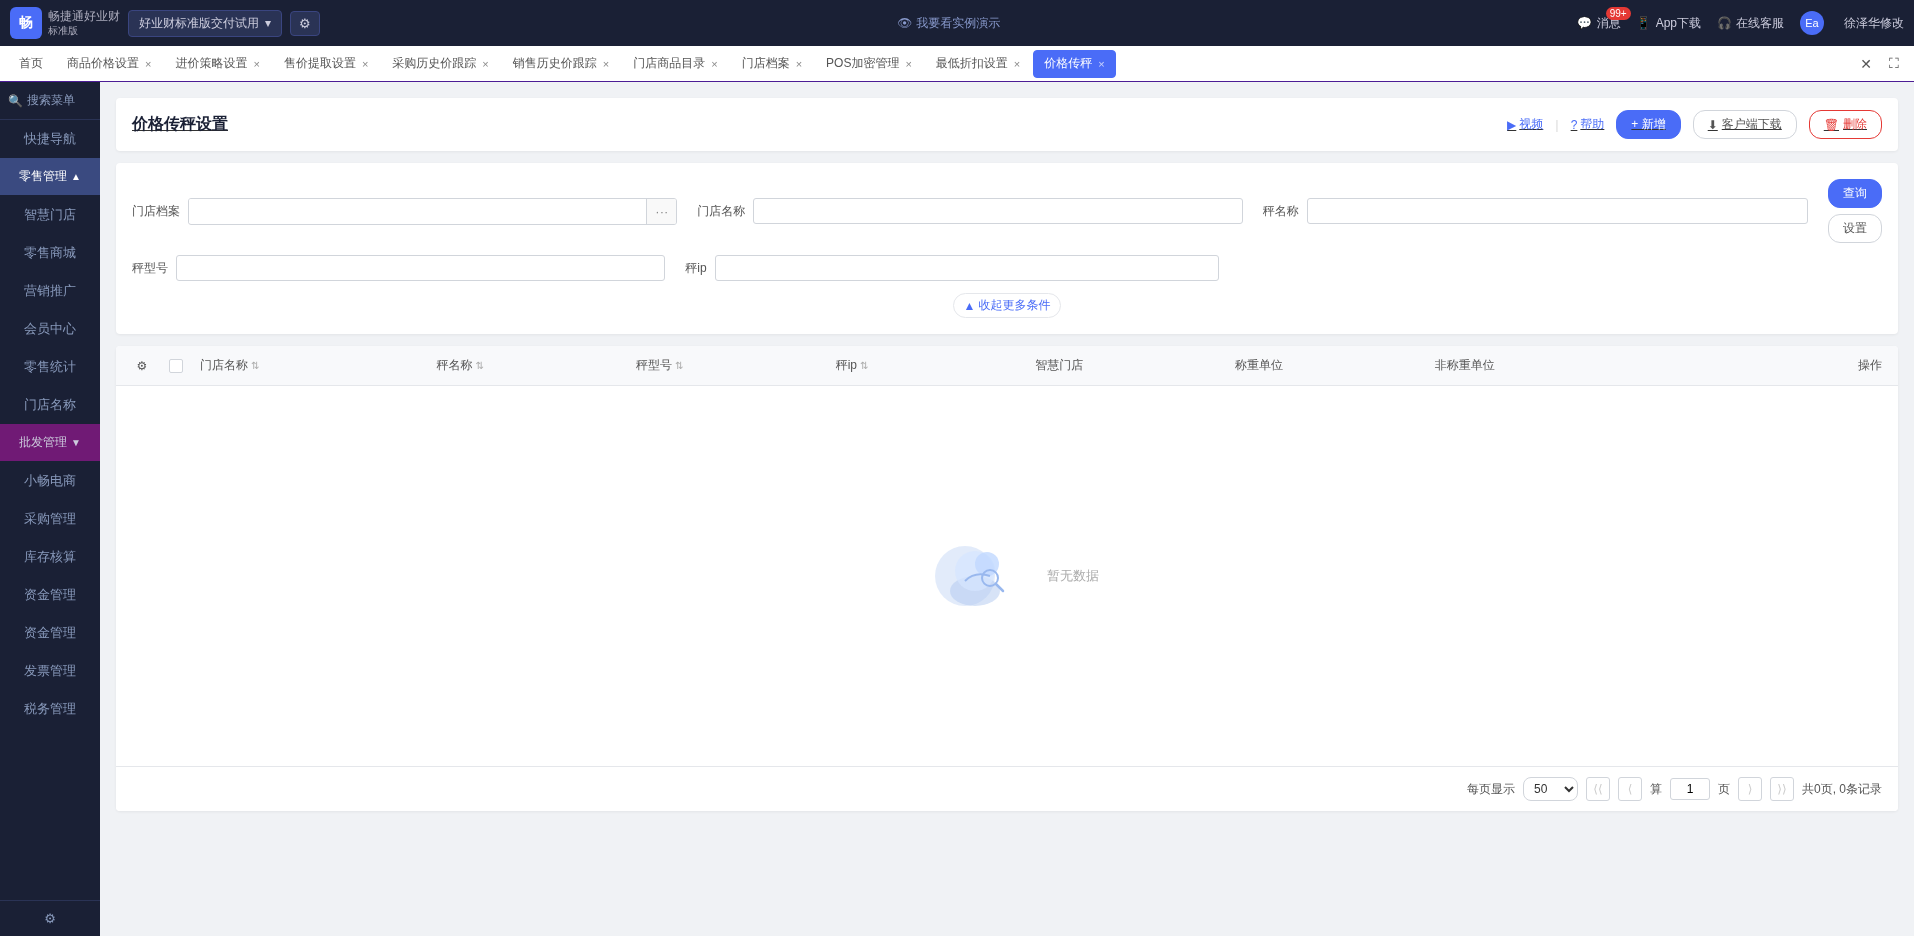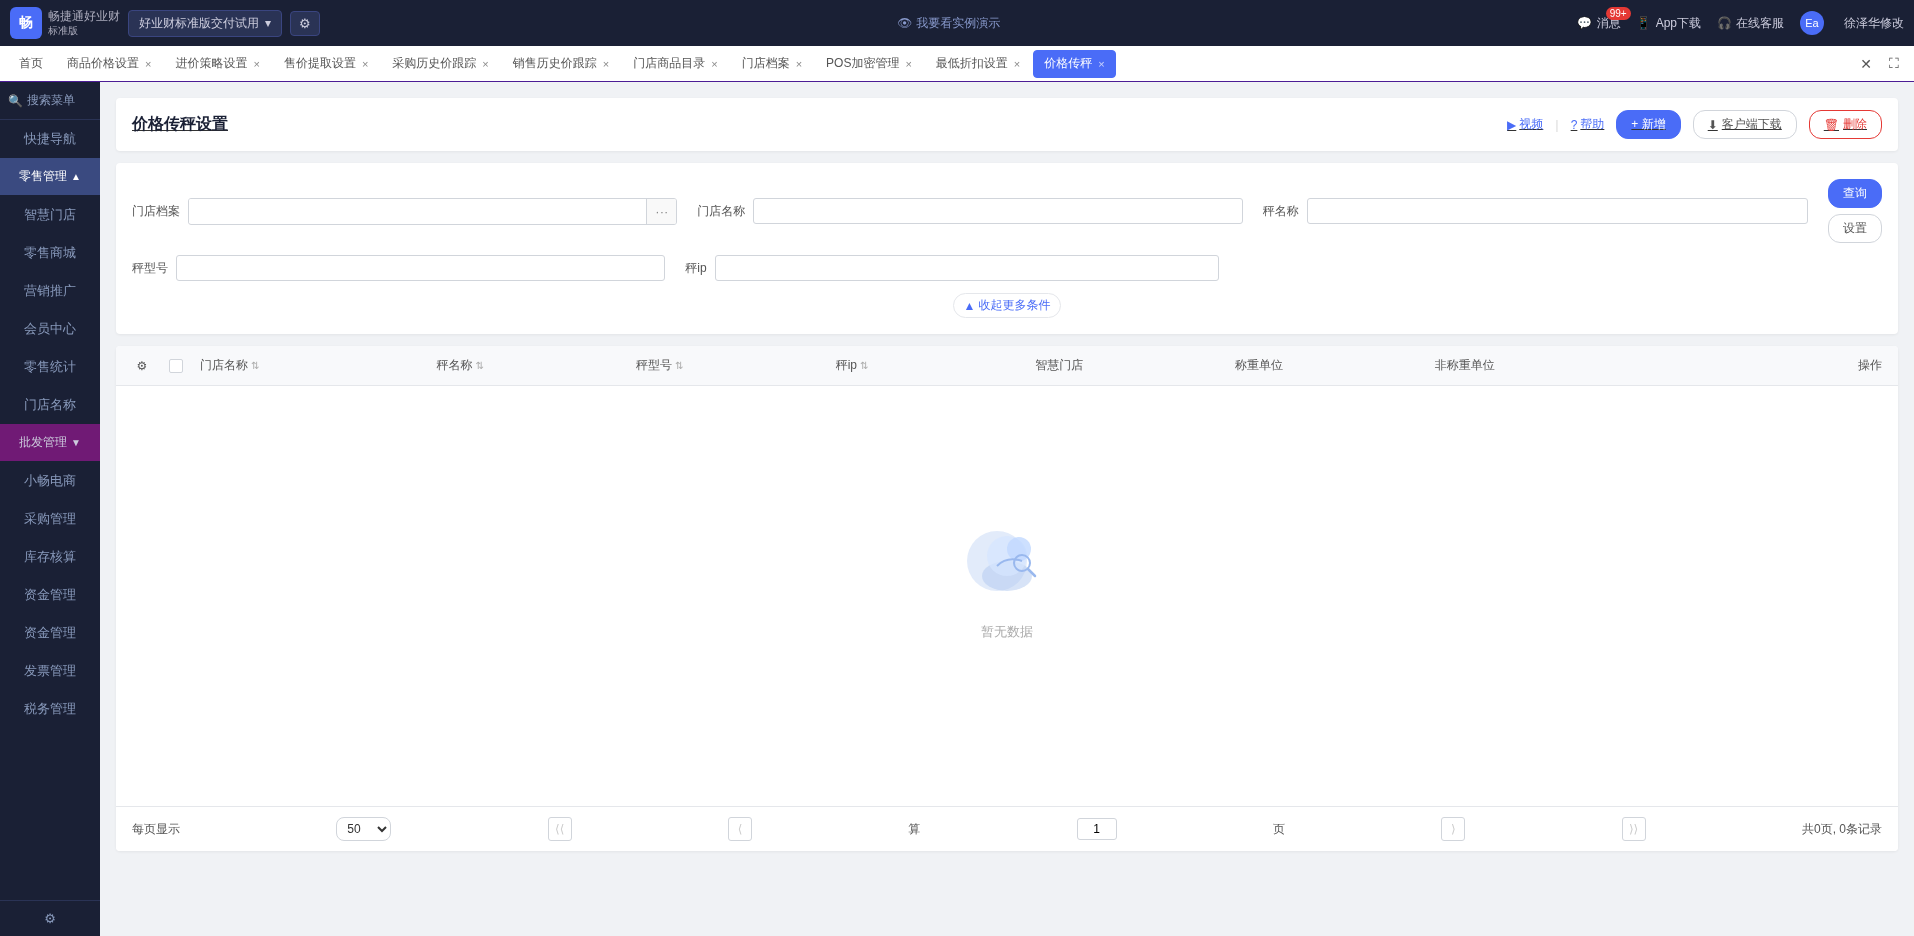--- a/index.html
+++ b/index.html
@@ -193,35 +193,34 @@
     .th-store-name { flex: 1.2; }
     .th-scale-name { flex: 1; }
     .th-scale-type { flex: 1; }
     .th-scale-ip { flex: 1; }
     .th-barcode-type { flex: 1; }
     .th-weight-unit { flex: 1; }
     .th-non-weight { flex: 2; }
     .th-action { width: 80px; justify-content: flex-end; }
     .sort-icon { color: #aaa; font-size: 10px; }
     .table-body { display: flex; flex-direction: column; align-items: center; justify-content: center; min-height: 380px; }
-    .empty-state { display: flex; flex-direction: column; align-items: center; gap: 12px; padding: 60px 0; }
+    .empty-state { display: flex; flex-direction: row; align-items: center; gap: 12px; padding: 60px 0; }
     .empty-text { color: #aaa; font-size: 13px; }
 
     
     .pagination-bar {
       display: flex;
       align-items: center;
-      justify-content: space-between;
+      justify-content: flex-end;
       padding: 10px 16px;
       gap: 8px;
       border-top: 1px solid #e5e7eb;
       background: white;
       font-size: 12px;
       color: #555;
-      margin-top: 40px;
     }
     .page-size-select {
       border: 1px solid #d1d5db;
       border-radius: 8px;
       padding: 3px 6px;
       font-size: 12px;
       color: #333;
       background: white;
     }
     .page-nav-btn { width: 24px; height: 24px; display: flex; align-items: center; justify-content: center; border: 1px solid #d1d5db; border-radius: 3px; cursor: pointer; color: #555; background: white; }

